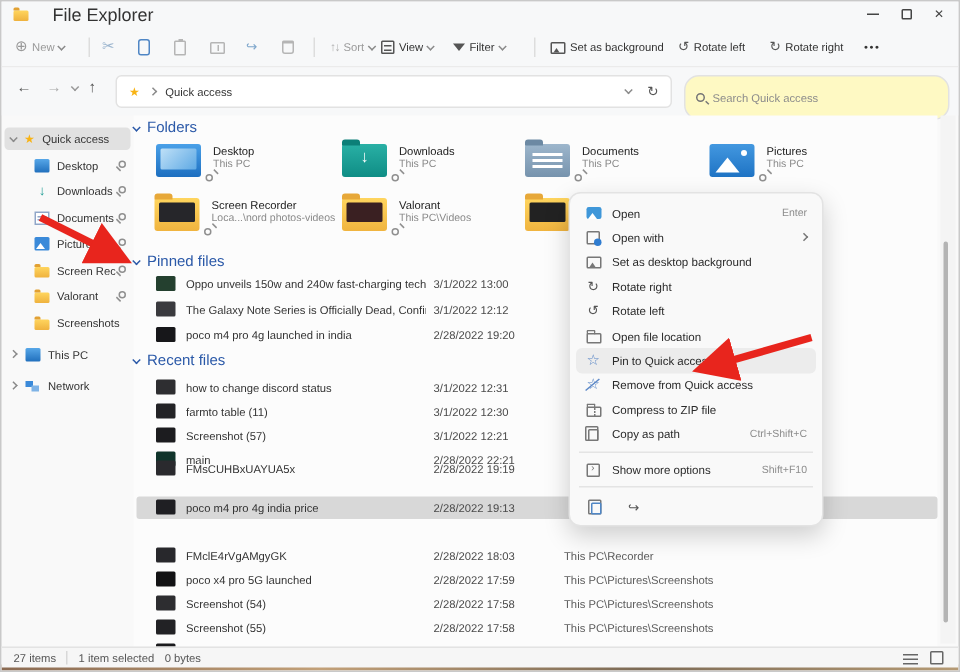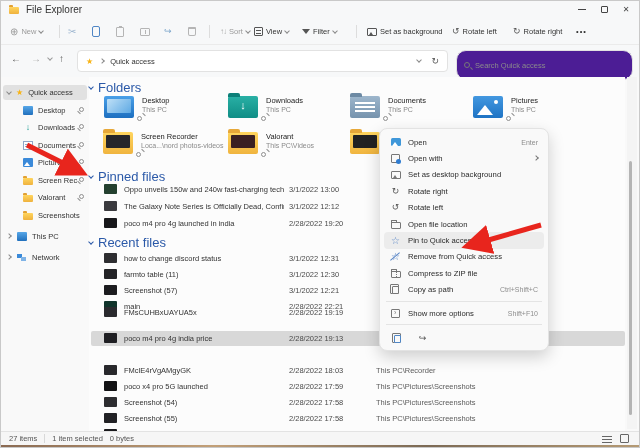--- a/index.html
+++ b/index.html
@@ -1,21 +1,21 @@
 <!DOCTYPE html>
 <html><head>
 <meta charset="utf-8">
 <style>
   html,body{margin:0;padding:0;background:#bfae9d;}
   *{box-sizing:border-box;font-family:"Liberation Sans",sans-serif;}
   .win{position:relative;width:640px;height:448px;background:#f9f9f9;border:1px solid #c9c9c9;overflow:hidden;}
   .abs{position:absolute;}
   
   .titlebar{position:absolute;left:0;top:0;right:0;height:17px;display:flex;align-items:center;background:#f7f8f9;}
-  .title-text{font-size:10px;color:#333;margin-left:2px;}
+  .title-text{font-size:12px;color:#333;margin-left:11px;}
   .winctl{position:absolute;top:0;width:22px;height:16px;display:flex;align-items:center;justify-content:center;color:#444;}
   .ctl-min i{display:block;width:8px;height:1px;background:#444;}
   .ctl-max i{display:block;width:7px;height:7px;border:1px solid #444;border-radius:1px;}
   .ctl-close{font-size:8px;}
   
   .toolbar{position:absolute;left:0;top:17px;right:0;height:27px;border-bottom:1px solid #ebebeb;background:#f7f8f9;}
   .tbtn{position:absolute;top:4px;height:19px;display:flex;align-items:center;gap:3px;font-size:7.5px;color:#333;padding:0 3px;border-radius:3px;}
   .tbtn.gray{color:#9a9a9a;}
   .tsep{position:absolute;top:7px;width:1px;height:13px;background:#dddddd;}
   .chev{display:inline-block;width:4px;height:4px;border-right:1px solid #8a8a8a;border-bottom:1px solid #8a8a8a;transform:rotate(45deg);margin-top:-2px;}
@@ -30,21 +30,21 @@
   .i-sort{font-size:8px;color:#b0b0b0;letter-spacing:-1px;}
   .i-view{width:9px;height:9px;border:1px solid #555;border-radius:1px;position:relative;}
   .i-view::before{content:"";position:absolute;left:1px;top:2px;right:1px;height:1px;background:#555;box-shadow:0 3px 0 #555;}
   .i-funnel{width:0;height:0;border-left:4px solid transparent;border-right:4px solid transparent;border-top:5px solid #555;position:relative;}
   .i-pic{width:10px;height:8px;border:1px solid #555;border-radius:1px;position:relative;}
   .i-pic::before{content:"";position:absolute;left:1px;bottom:0;border-left:2px solid transparent;border-right:2px solid transparent;border-bottom:3px solid #555;}
   
   .addr{position:absolute;left:0;top:44px;right:0;height:32px;background:#f7f8f9;}
   .navg{position:absolute;top:8px;font-size:10px;color:#555;}
   .crumbbox{position:absolute;left:76px;top:5px;width:371px;height:22px;background:#fff;border:1px solid #e2e2e2;border-radius:4px;display:flex;align-items:center;padding:0 8px;}
-  .searchbox{position:absolute;left:455px;top:5px;width:177px;height:30px;background:#4c1d95;border:1px solid #e2e2e2;border-radius:10px;display:flex;align-items:center;padding:0 7px;gap:5px;}
+  .searchbox{position:absolute;left:455px;top:5px;width:177px;height:30px;background:#fef9c3;border:1px solid #e2e2e2;border-radius:10px;display:flex;align-items:center;padding:0 7px;gap:5px;}
   .i-search{width:6px;height:6px;border:1px solid #777;border-radius:50%;position:relative;flex:0 0 6px;}
   .i-search::after{content:"";position:absolute;left:5px;top:5px;width:3px;height:1px;background:#777;transform:rotate(45deg);}
   .i-refresh{font-size:9px;color:#555;}
   .star{color:#f8b314;font-size:8px;}
   .crumbtext{font-size:7.5px;color:#333;}
   .phtext{font-size:7.5px;color:#8b8b8b;}
   
   .side-row{position:absolute;left:2px;width:84px;height:15px;display:flex;align-items:center;font-size:7.5px;color:#333;border-radius:3px;padding-left:4px;}
   .side-row.selhl{background:#e1e1e1;}
   .si{position:relative;width:10px;height:9px;margin-right:5px;flex:0 0 10px;}
@@ -57,21 +57,21 @@
   .si-folder{background:linear-gradient(180deg,#ffd55e,#efb23e);border-radius:1px;margin-top:1px;height:7px;}
   .si-folder::before{content:"";position:absolute;left:0;top:-2px;width:4px;height:2px;background:#e2a133;border-radius:1px 1px 0 0;}
   .si-net{background:transparent;}
   .si-net::before{content:"";position:absolute;left:0;top:1px;width:5px;height:4px;background:#3b8ad9;}
   .si-net::after{content:"";position:absolute;left:4px;top:4px;width:5px;height:4px;background:#7fb3e6;}
   .i-pin{position:relative;width:7px;height:7px;flex:0 0 7px;margin-left:auto;margin-right:3px;}
   .i-pin::before{content:"";position:absolute;right:0;top:0;width:3px;height:3px;border:1px solid #8f8f8f;border-radius:50%;}
   .i-pin::after{content:"";position:absolute;left:0;bottom:1px;width:4px;height:1px;background:#8f8f8f;transform:rotate(45deg);}
   
   .content{position:absolute;left:88px;top:76px;right:14px;bottom:15px;background:#fcfcfc;}
-  .shead{position:absolute;left:88px;display:flex;align-items:center;gap:5px;font-size:13px;color:#2b59a8;}
+  .shead{position:absolute;left:88px;display:flex;align-items:center;gap:5px;font-size:10px;color:#2b59a8;}
   .shead .chev{border-color:#2b59a8;}
   .tile{position:absolute;width:122px;height:36px;}
   .fi{position:absolute;left:0;top:1px;width:30px;height:22px;border-radius:2px;}
   .fi-desktop{background:linear-gradient(180deg,#4aa0e8,#1d6fc0);}
   .fi-desktop::after{content:"";position:absolute;left:3px;top:3px;right:3px;bottom:5px;background:linear-gradient(135deg,#bfe0f7,#5ea9e4);border-radius:1px;}
   .fi-fold{background:linear-gradient(180deg,#ffd55e,#f0b43f);}
   .fi-fold::before{content:"";position:absolute;left:0;top:-3px;width:12px;height:4px;background:#e7a839;border-radius:2px 2px 0 0;}
   .fi-downloads{background:linear-gradient(180deg,#29b0a5,#0f8d85);}
   .fi-downloads::before{content:"";position:absolute;left:0;top:-3px;width:12px;height:4px;background:#0c7f78;border-radius:2px 2px 0 0;}
   .fi-downloads::after{content:"↓";position:absolute;left:0;right:0;top:3px;text-align:center;color:#fff;font-size:11px;font-weight:bold;}

